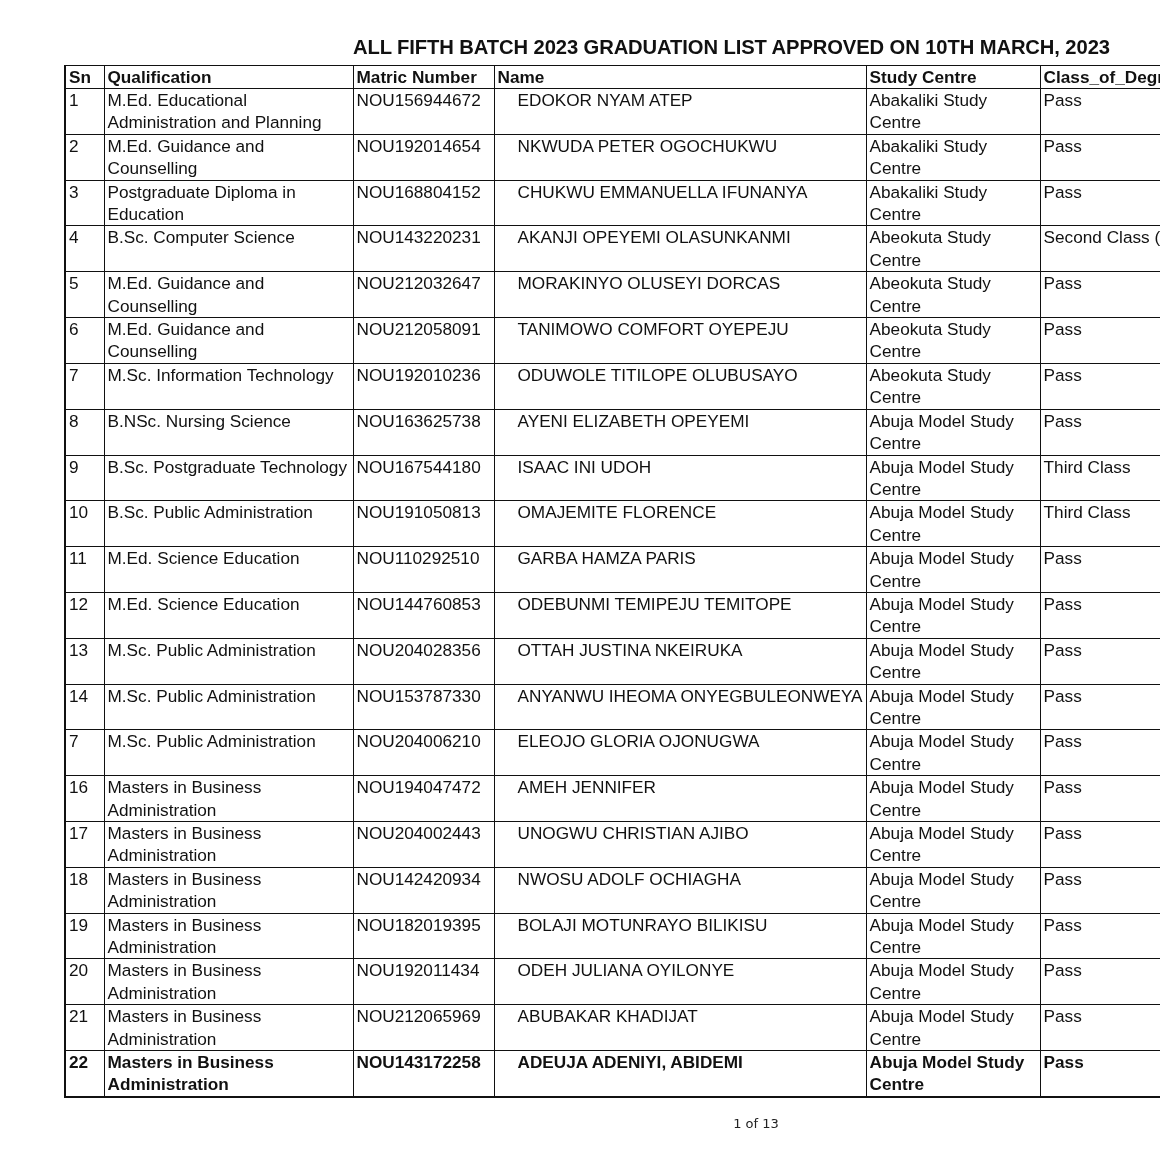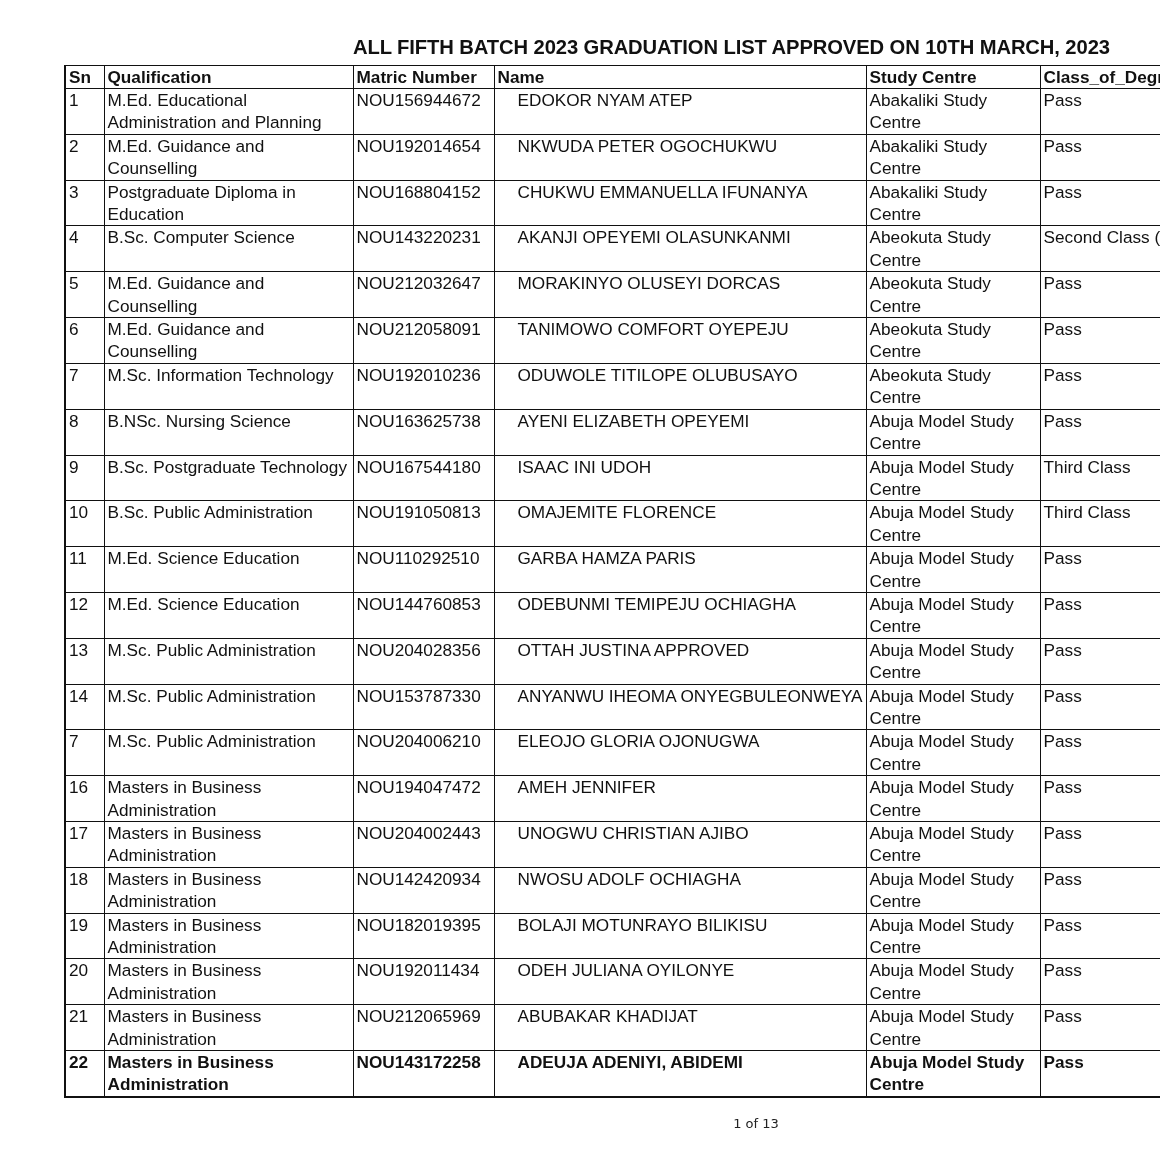--- a/index.html
+++ b/index.html
@@ -191,29 +191,29 @@
           <td class="c-q">M.Ed. Science Education</td>
           <td class="c-m">NOU110292510</td>
           <td class="c-n">GARBA HAMZA PARIS</td>
           <td class="c-s">Abuja Model Study Centre</td>
           <td class="c-deg">Pass</td>
         </tr>
         <tr>
           <td class="c-sn">12</td>
           <td class="c-q">M.Ed. Science Education</td>
           <td class="c-m">NOU144760853</td>
-          <td class="c-n">ODEBUNMI TEMIPEJU OCHIAGHA</td>
+          <td class="c-n">ODEBUNMI TEMIPEJU TEMITOPE</td>
           <td class="c-s">Abuja Model Study Centre</td>
           <td class="c-deg">Pass</td>
         </tr>
         <tr>
           <td class="c-sn">13</td>
           <td class="c-q">M.Sc. Public Administration</td>
           <td class="c-m">NOU204028356</td>
-          <td class="c-n">OTTAH JUSTINA APPROVED</td>
+          <td class="c-n">OTTAH JUSTINA NKEIRUKA</td>
           <td class="c-s">Abuja Model Study Centre</td>
           <td class="c-deg">Pass</td>
         </tr>
         <tr>
           <td class="c-sn">14</td>
           <td class="c-q">M.Sc. Public Administration</td>
           <td class="c-m">NOU153787330</td>
           <td class="c-n">ANYANWU IHEOMA ONYEGBULEONWEYA</td>
           <td class="c-s">Abuja Model Study Centre</td>
           <td class="c-deg">Pass</td>

